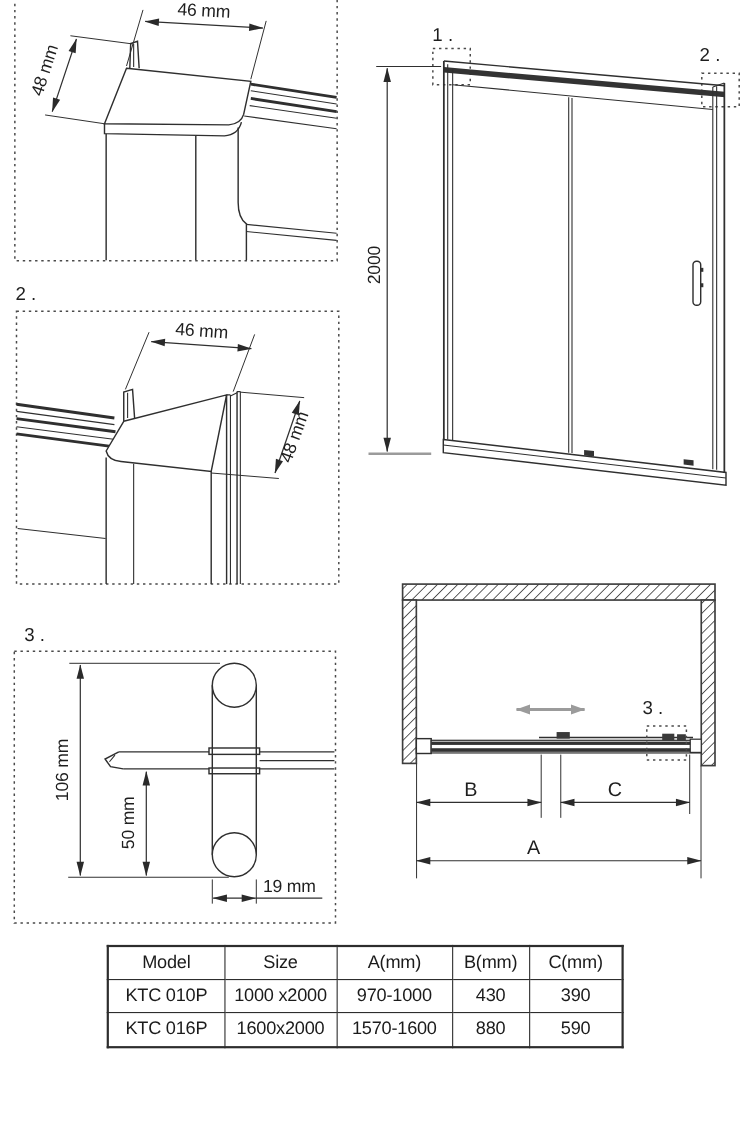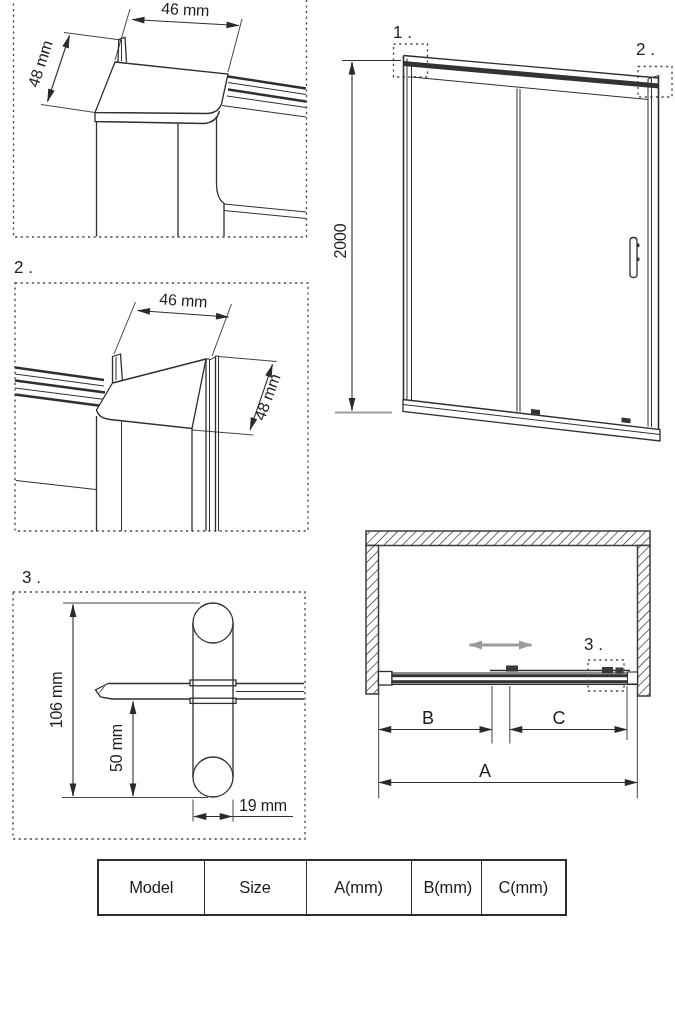--- a/index.html
+++ b/index.html
@@ -19,21 +19,21 @@
   .dim{stroke:#2f2f2f;fill:none;stroke-width:1.1;}
   .gry{stroke:#9b9b9b;fill:none;}
   .t  {font-size:16px;fill:#1e1e1e;letter-spacing:-0.2px;}
   .tm {font-size:17px;fill:#1e1e1e;}
   .tb {font-size:18px;fill:#1e1e1e;}
 
   
   .spec{position:absolute;left:97px;top:859px;width:468px;border-collapse:collapse;
         table-layout:fixed;border:2.3px solid #2d2d2d;font-size:16.5px;color:#1b1b1b;}
   .spec th,.spec td{border:1.4px solid #2d2d2d;text-align:center;vertical-align:middle;
-        height:29.2px;padding:12px;font-weight:normal;letter-spacing:-0.2px;margin-left:32px;}
+        height:29.2px;padding:0;font-weight:normal;letter-spacing:-0.2px;margin-left:32px;}
 </style>
 </head>
 <body>
 
 <div class="page">
 <svg width="675" height="1020" viewBox="0 0 675 1020">
   <defs>
     <marker id="ab" viewBox="0 0 14 8" refX="13.5" refY="4" markerWidth="14" markerHeight="8" orient="auto-start-reverse" markerUnits="userSpaceOnUse">
       <path d="M14,4 L1,0.6 L1,7.4 Z" fill="#2a2a2a"></path>
     </marker>
@@ -222,15 +222,29 @@
   <thead>
     <tr>
       <th>Model</th>
       <th>Size</th>
       <th>A(mm)</th>
       <th>B(mm)</th>
       <th>C(mm)</th>
     </tr>
   </thead>
   <tbody>
+    <tr>
+      <td>KTC 010P</td>
+      <td>1000 x2000</td>
+      <td>970-1000</td>
+      <td>430</td>
+      <td>390</td>
+    </tr>
+    <tr>
+      <td>KTC 016P</td>
+      <td>1600x2000</td>
+      <td>1570-1600</td>
+      <td>880</td>
+      <td>590</td>
+    </tr>
   </tbody>
 </table>
 </div>
 
 </body></html>

